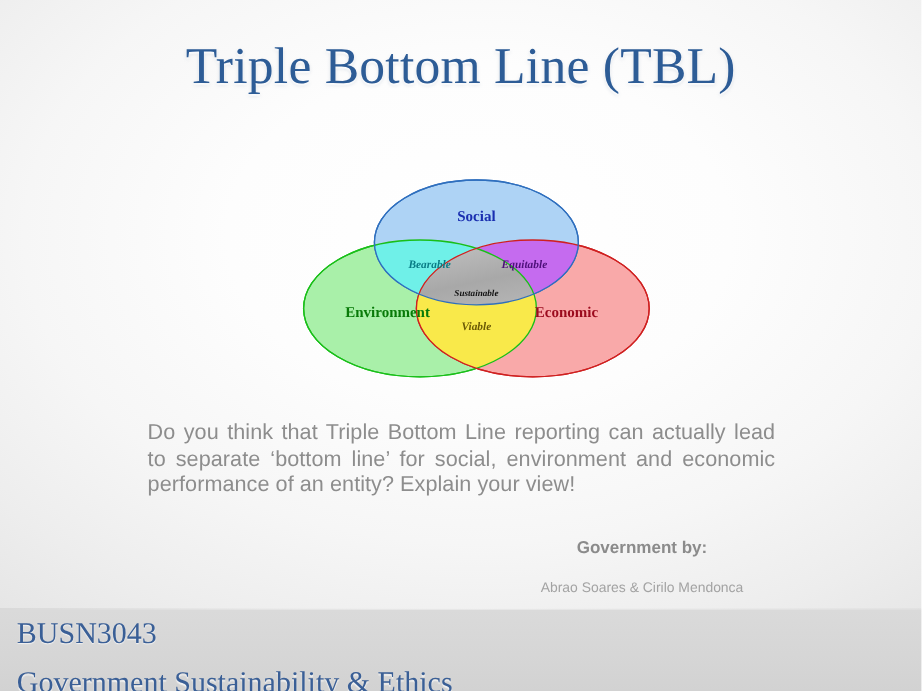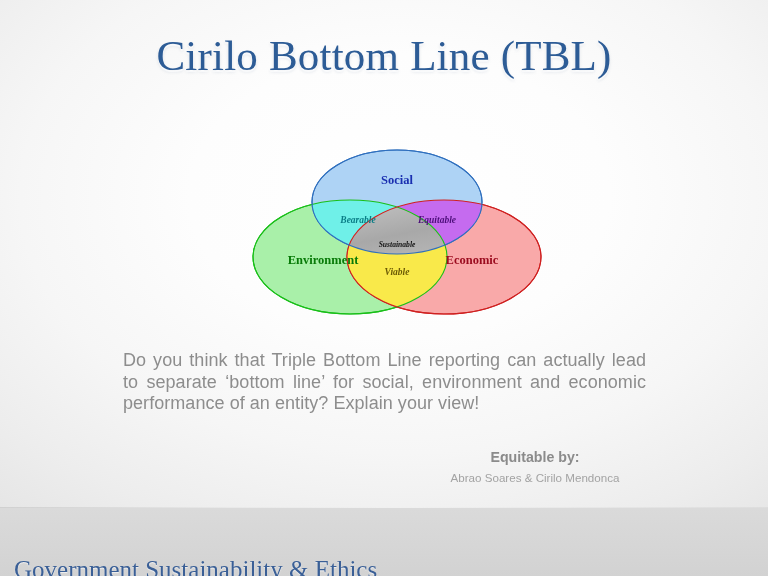--- a/index.html
+++ b/index.html
@@ -97,21 +97,21 @@
   #presented-title {
     font-size: 14.2px;
     font-weight: bold;
     color: #8b8b8b;
     line-height: 19px;
   }
   #presented-names {
     font-size: 11.6px;
     color: #a3a3a3;
     line-height: 18px;
-    margin-top: 2px;
+    margin-top: 14px;
   }
 
   
   #footer-divider {
     position: absolute;
     left: 0;
     top: 507px;
     width: 768px;
     height: 1px;
     background: linear-gradient(to right,
@@ -137,21 +137,21 @@
     white-space: nowrap;
   }
   #footer-course  { top: 6px;  font-size: 25px; line-height: 30px; }
   #footer-subject { top: 47px; font-size: 25px; line-height: 30px; }
 </style>
 </head>
 <body>
 
 <div id="slide">
 
-  <div id="title">Cirilo Bottom Line (TBL)</div>
+  <div id="title">Triple Bottom Line (TBL)</div>
 
   <div id="venn-wrap">
     <svg id="venn-svg" viewBox="0 0 304 182" xmlns="http://www.w3.org/2000/svg">
       <defs>
 
         <clipPath id="clip-social">
           <ellipse cx="152" cy="62" rx="85" ry="52"></ellipse>
         </clipPath>
 
         <clipPath id="clip-env">
@@ -219,22 +219,23 @@
 
       <text class="venn-sub-label" x="152" y="135" text-anchor="middle" fill="#6b5a05">Viable</text>
 
       <text class="venn-core-label" x="152" y="107" text-anchor="middle" fill="#121212">Sustainable</text>
     </svg>
   </div>
 
   <div id="body-text">Do you think that Triple Bottom Line reporting can actually lead to separate ‘bottom line’ for social, environment and economic performance of an entity? Explain your view!</div>
 
   <div id="presented-block">
-    <div id="presented-title">Equitable by:</div>
+    <div id="presented-title">Government by:</div>
     <div id="presented-names">Abrao Soares &amp; Cirilo Mendonca</div>
   </div>
 
   <div id="footer-divider"></div>
   <div id="footer">
+    <div class="footer-line" id="footer-course">BUSN3043</div>
     <div class="footer-line" id="footer-subject">Government Sustainability &amp; Ethics</div>
   </div>
 
 </div>
 
 </body></html>

